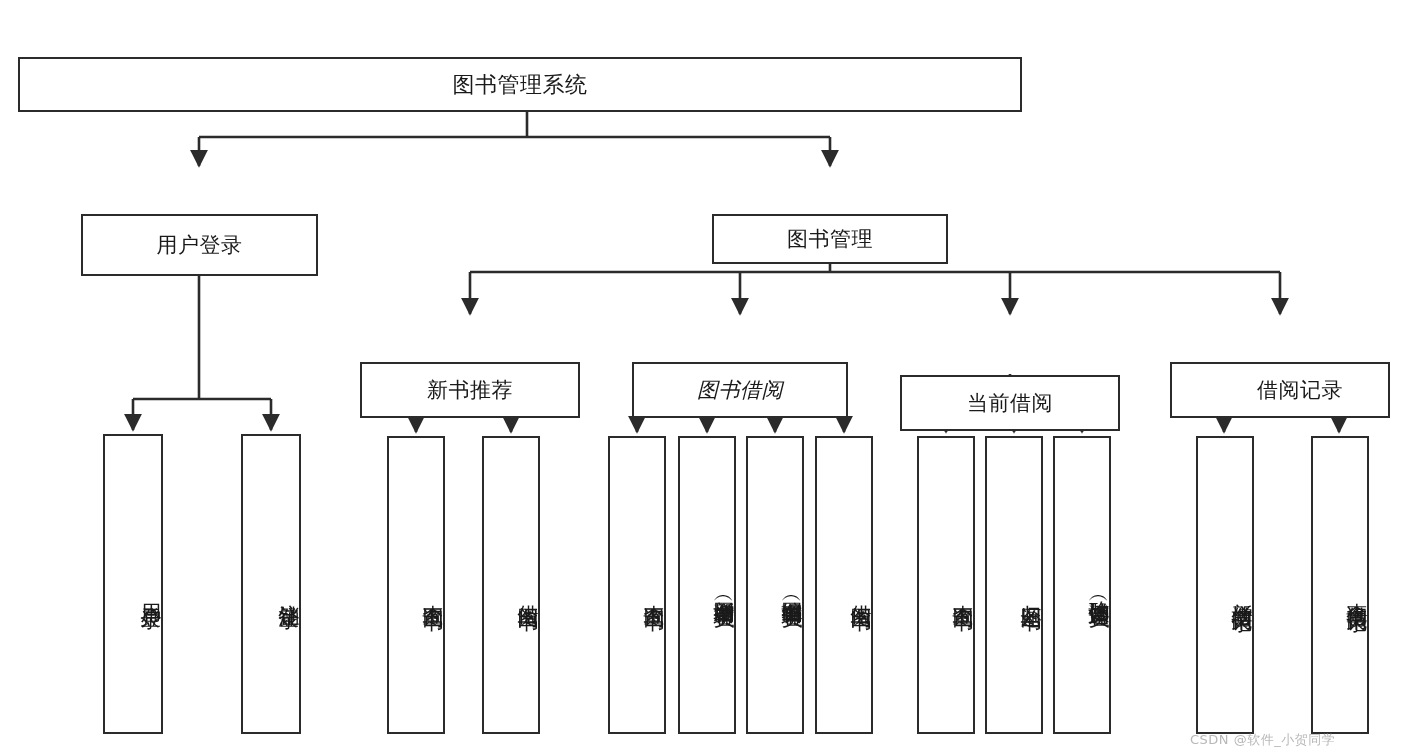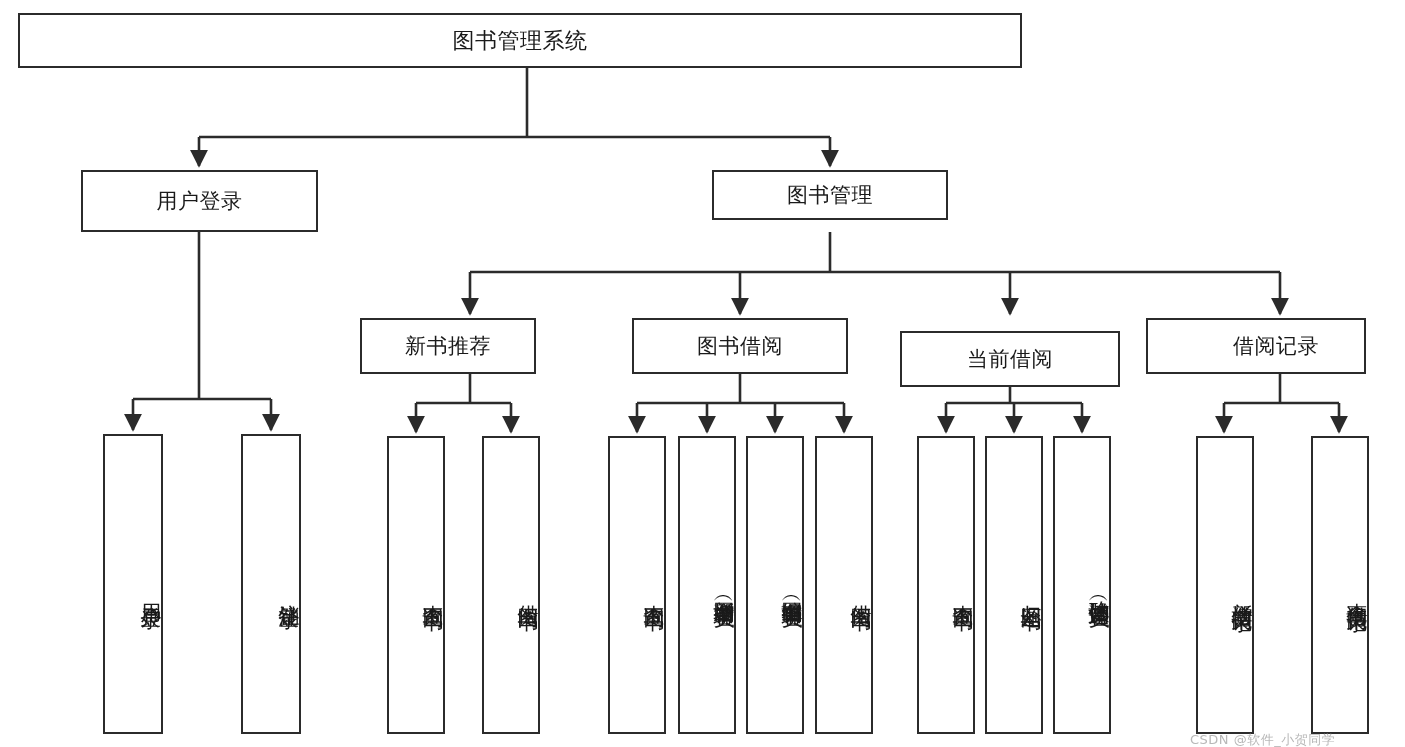--- a/index.html
+++ b/index.html
@@ -33,20 +33,21 @@
     display: flex;
     align-items: center;
     justify-content: center;
     text-align: center;
     color: #1a1a1a;
   }
   .node-h {
     font-size: 21px;
     line-height: 1.15;
     letter-spacing: 0.5px;
+    margin-top: 44px;
   }
   .node-root {
     font-size: 22px;
   }
   .node-v {
     writing-mode: vertical-rl;
     text-orientation: upright;
     font-size: 21px;
     line-height: 1.0;
     letter-spacing: 2px;
@@ -123,24 +124,24 @@
       <path d="M 1224 403 L 1224 432" marker-end="url(#arrow)"></path>
       <path d="M 1339 403 L 1339 432" marker-end="url(#arrow)"></path>
     </g>
   </svg>
 
   <div class="node node-h node-root" style="left:18px; top:13px; width:1004px; height:55px;">图书管理系统</div>
 
   <div class="node node-h" style="left:81px; top:170px; width:237px; height:62px;">用户登录</div>
   <div class="node node-h" style="left:712px; top:170px; width:236px; height:50px;">图书管理</div>
 
-  <div class="node node-h" style="left:360px; top:318px; width:176px; height:56px;">新书推荐</div>
-  <div class="node node-h" style="left:632px; top:318px; width:216px; height:56px;">图书借阅</div>
+  <div class="node node-h" style="left:360px; top:318px; width:220px; height:56px;">新书推荐</div>
+  <div class="node node-h" style="left:632px; top:318px; width:216px; height:56px;font-style:italic;">图书借阅</div>
   <div class="node node-h" style="left:900px; top:331px; width:220px; height:56px;">当前借阅</div>
-  <div class="node node-h" style="left:1146px; top:318px; width:220px; height:56px;padding-left:40px;">借阅记录</div>
+  <div class="node node-h" style="left:1170px; top:318px; width:220px; height:56px;padding-left:40px;">借阅记录</div>
 
   <div class="node node-v" style="left:103px; top:434px; width:60px; height:300px;">用户登录</div>
   <div class="node node-v" style="left:241px; top:434px; width:60px; height:300px;">注销登录</div>
 
   <div class="node node-v" style="left:387px; top:436px; width:58px; height:298px;">查询图书</div>
   <div class="node node-v" style="left:482px; top:436px; width:58px; height:298px;">借阅图书</div>
 
   <div class="node node-v" style="left:608px; top:436px; width:58px; height:298px;">查询图书</div>
   <div class="node node-v tall-text" style="left:678px; top:436px; width:58px; height:298px;">新增图书（管理员）</div>
   <div class="node node-v tall-text" style="left:746px; top:436px; width:58px; height:298px;">编辑图书（管理员）</div>

